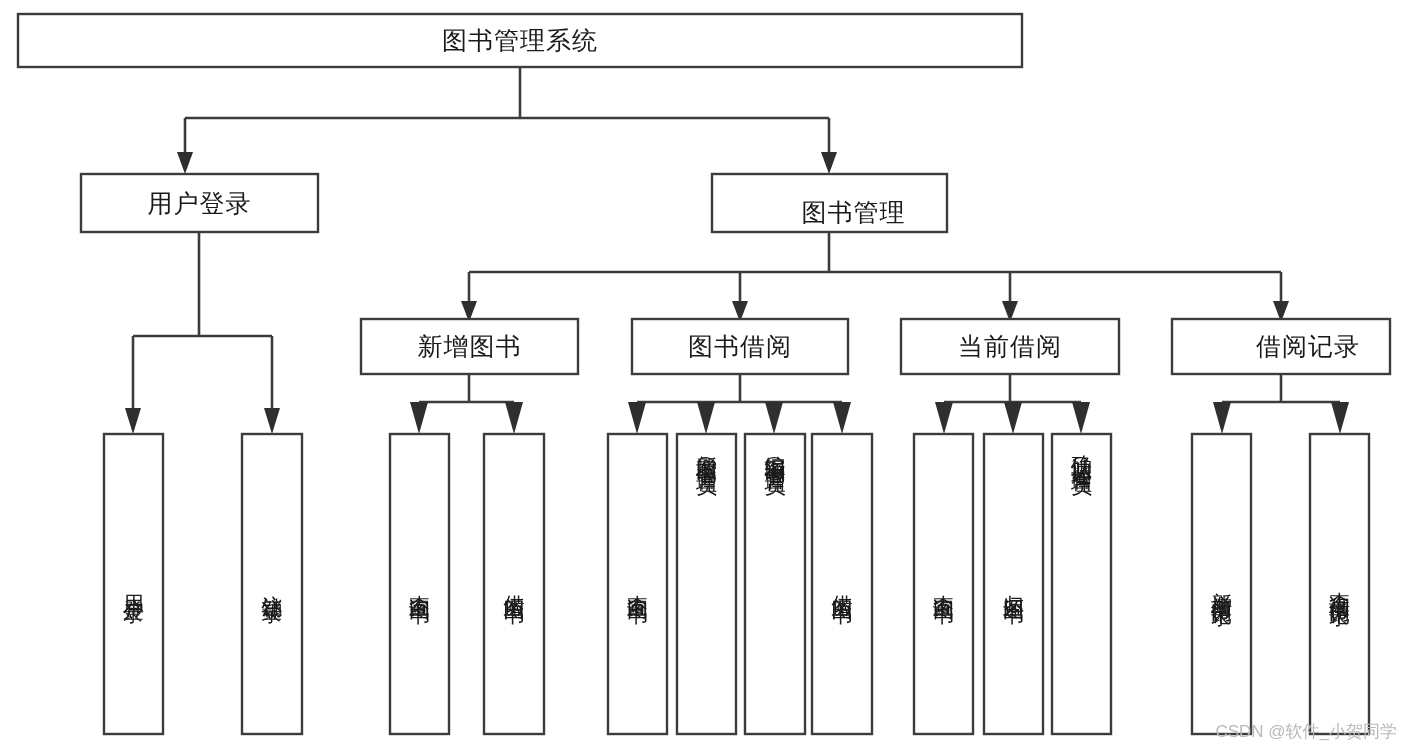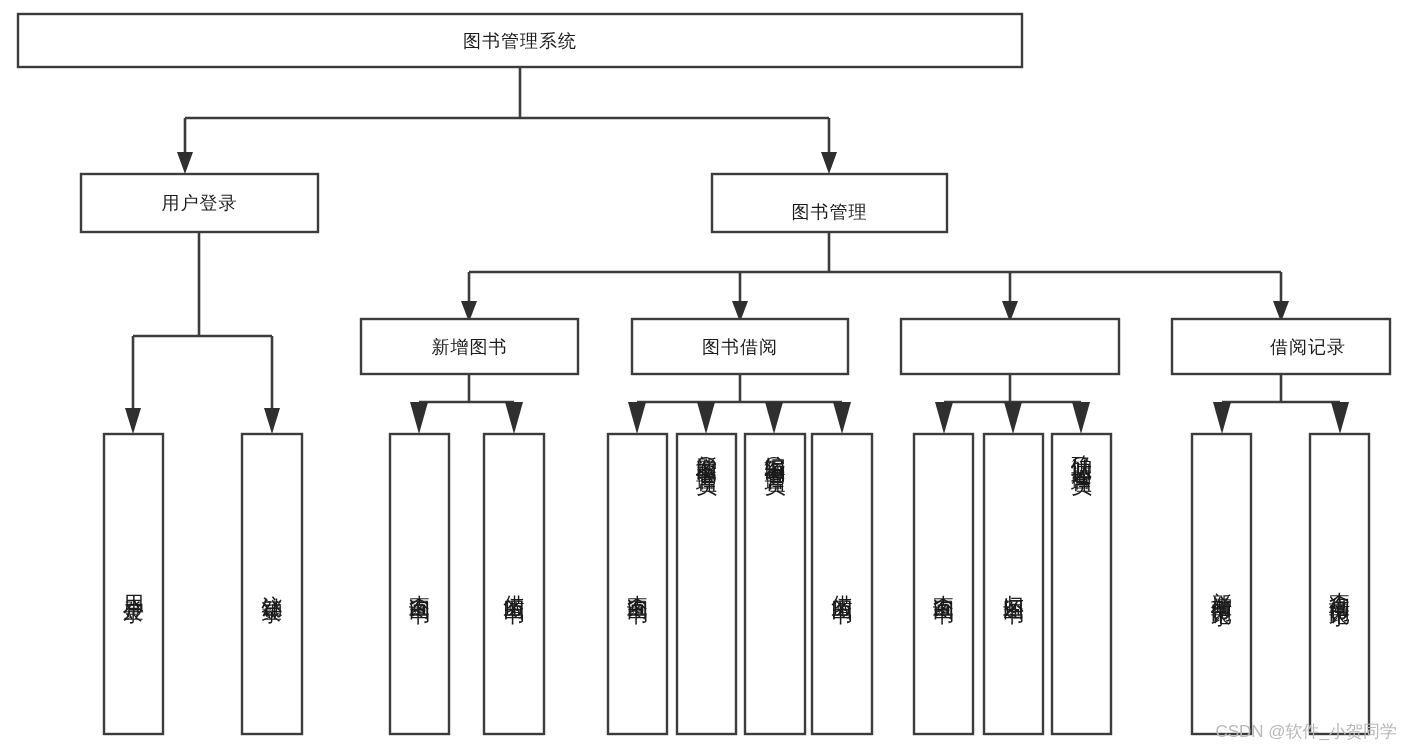--- a/index.html
+++ b/index.html
@@ -70,21 +70,21 @@
     color: #1a1a1a;
     letter-spacing: 3px;
     white-space: nowrap;
   }
   .hlabel-wrap {
     position: absolute;
     display: flex;
     align-items: center;
     justify-content: center;
     pointer-events: none;
-    font-size: 18px;
+    font-size: 25px;
     color: #1a1a1a;
     letter-spacing: 1px;
     border-radius: 6px;
   }
 </style>
 </head>
 <body>
 
 <div id="diagram-root">
 
@@ -182,24 +182,25 @@
       <rect class="node-box" x="1052" y="434" width="59" height="300"></rect>
 
       <rect class="node-box" x="1192" y="434" width="59" height="300"></rect>
       <rect class="node-box" x="1310" y="434" width="59" height="300"></rect>
     </g>
   </svg>
 
   <div class="hlabel-wrap" style="left:18px; top:14px; width:1004px; height:53px;">图书管理系统</div>
 
   <div class="hlabel-wrap" style="left:81px; top:174px; width:237px; height:58px;">用户登录</div>
-  <div class="hlabel-wrap" style="left:712px; top:174px; width:235px; height:76px;">图书管理</div>
+  <div class="hlabel-wrap" style="left:712px; top:174px; width:235px; height:76px;padding-left:24px;">图书管理</div>
 
   <div class="hlabel-wrap" style="left:361px; top:319px; width:217px; height:55px;">新增图书</div>
   <div class="hlabel-wrap" style="left:632px; top:319px; width:216px; height:55px;">图书借阅</div>
+  <div class="hlabel-wrap" style="left:901px; top:319px; width:218px; height:55px;">当前借阅</div>
   <div class="hlabel-wrap" style="left:1172px; top:319px; width:218px; height:55px;margin-left:27px;">借阅记录</div>
 
   <div class="vlabel-wrap" style="left:104px; top:434px; width:59px; height:300px;">
     <span class="vlabel-inner">用户登录</span>
   </div>
   <div class="vlabel-wrap" style="left:242px; top:434px; width:60px; height:300px;">
     <span class="vlabel-inner">注销登录</span>
   </div>
 
   <div class="vlabel-wrap" style="left:390px; top:434px; width:59px; height:300px;">

